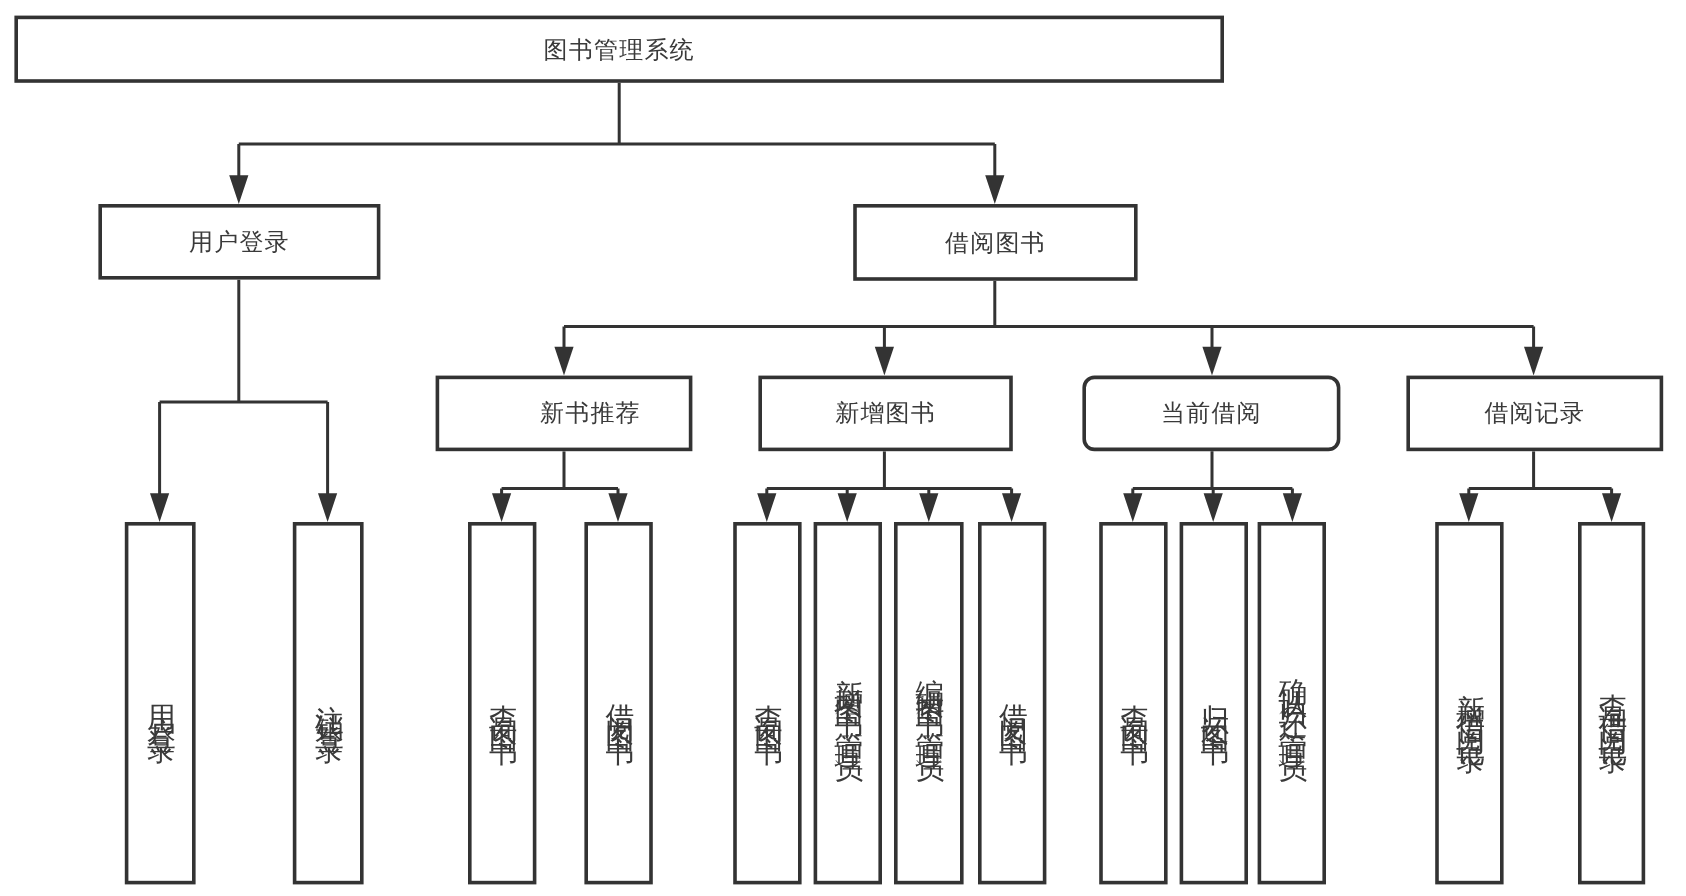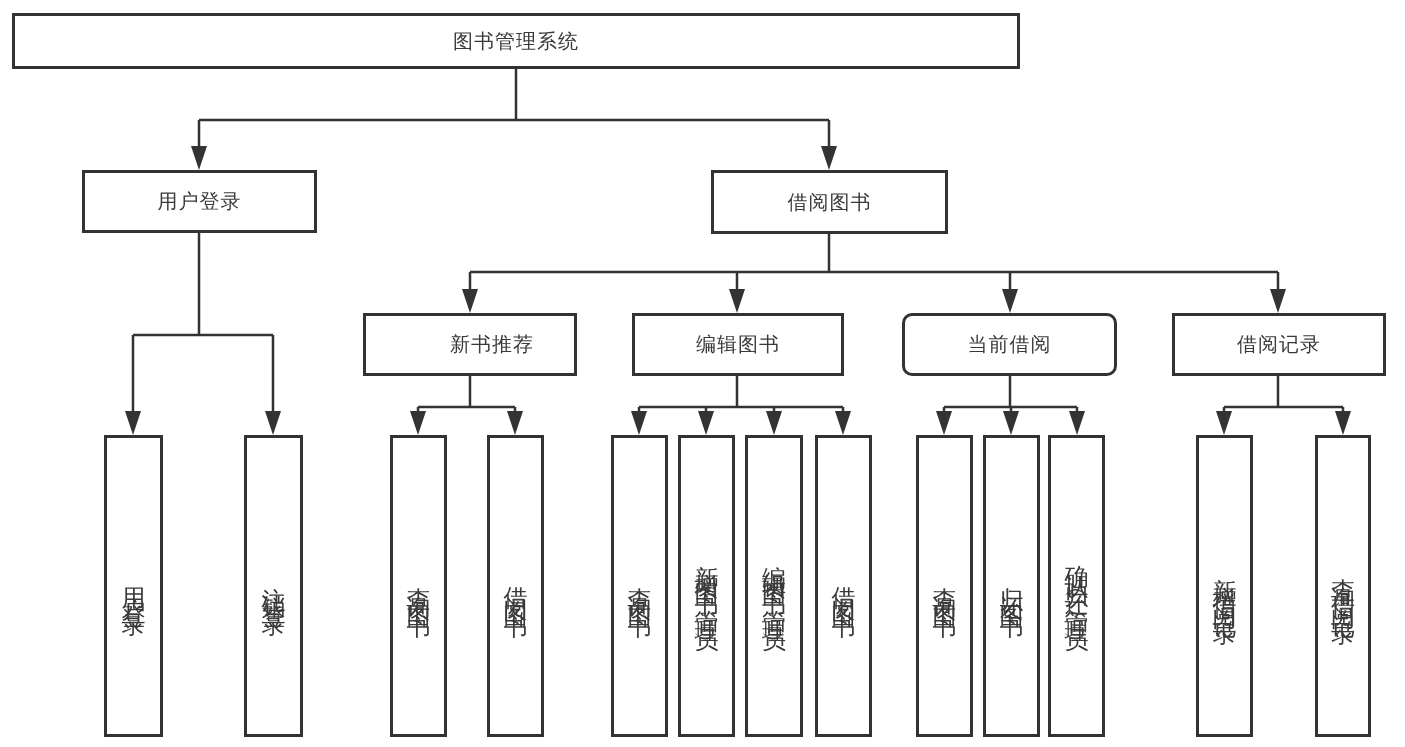--- a/index.html
+++ b/index.html
@@ -137,21 +137,21 @@
       <polygon points="1335,411 1351,411 1343,435"></polygon>
     </g>
   </svg>
 
   <div class="node h n-root">图书管理系统</div>
 
   <div class="node h n-user-login">用户登录</div>
   <div class="node h n-book-mgmt">借阅图书</div>
 
   <div class="node h n-new-book-rec">新书推荐</div>
-  <div class="node h n-book-borrow">编辑图书</div>
+  <div class="node h n-book-borrow">新增图书</div>
   <div class="node h n-current-borrow">当前借阅</div>
   <div class="node h n-borrow-records">借阅记录</div>
 
   <div class="node v leaf n-leaf-user-login">
     <span>用户登录</span>
   </div>
   <div class="node v leaf n-leaf-logout">
     <span>注销登录</span>
   </div>
   <div class="node v leaf n-leaf-query-book-1">

